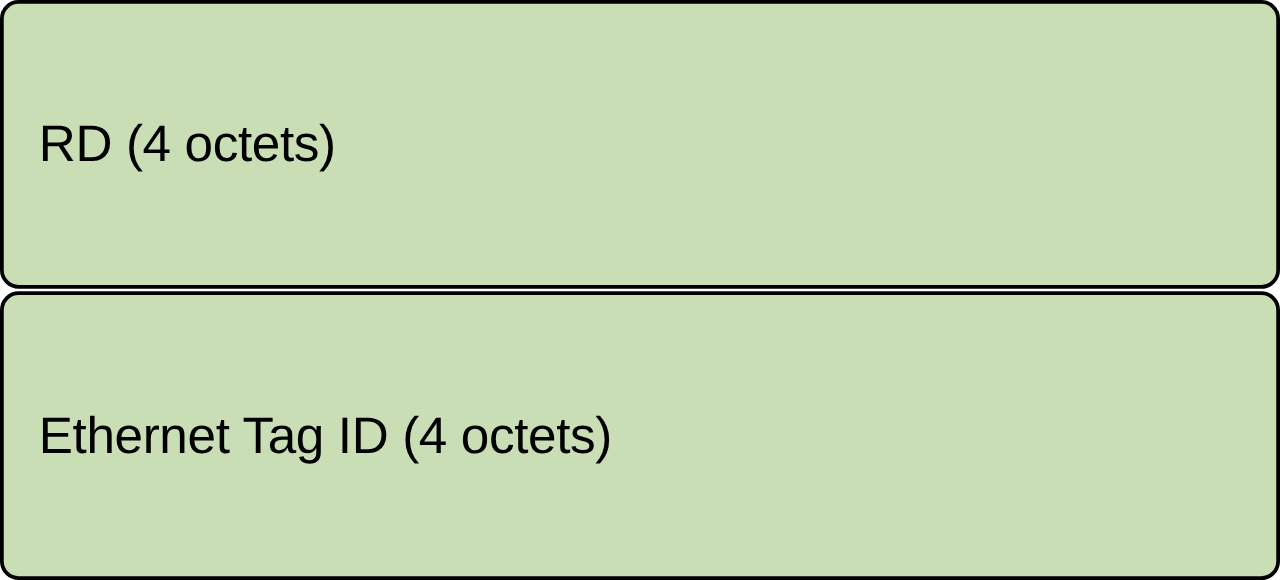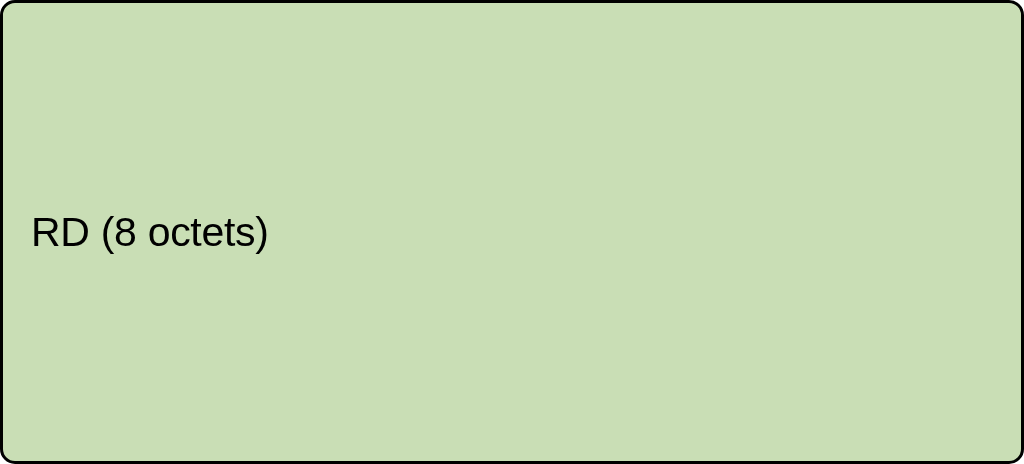--- a/index.html
+++ b/index.html
@@ -40,15 +40,18 @@
     letter-spacing: -0.3px;
     line-height: 1;
     white-space: nowrap;
   }
 </style>
 </head>
 <body>
 
 <div class="diagram">
   <div class="field-box">
-    <span class="field-label">RD (8 octets)</span>
+    <span class="field-label">RD (4 octets)</span>
+  </div>
+  <div class="field-box">
+    <span class="field-label">Ethernet Tag ID (4 octets)</span>
   </div>
 </div>
 
 </body></html>

